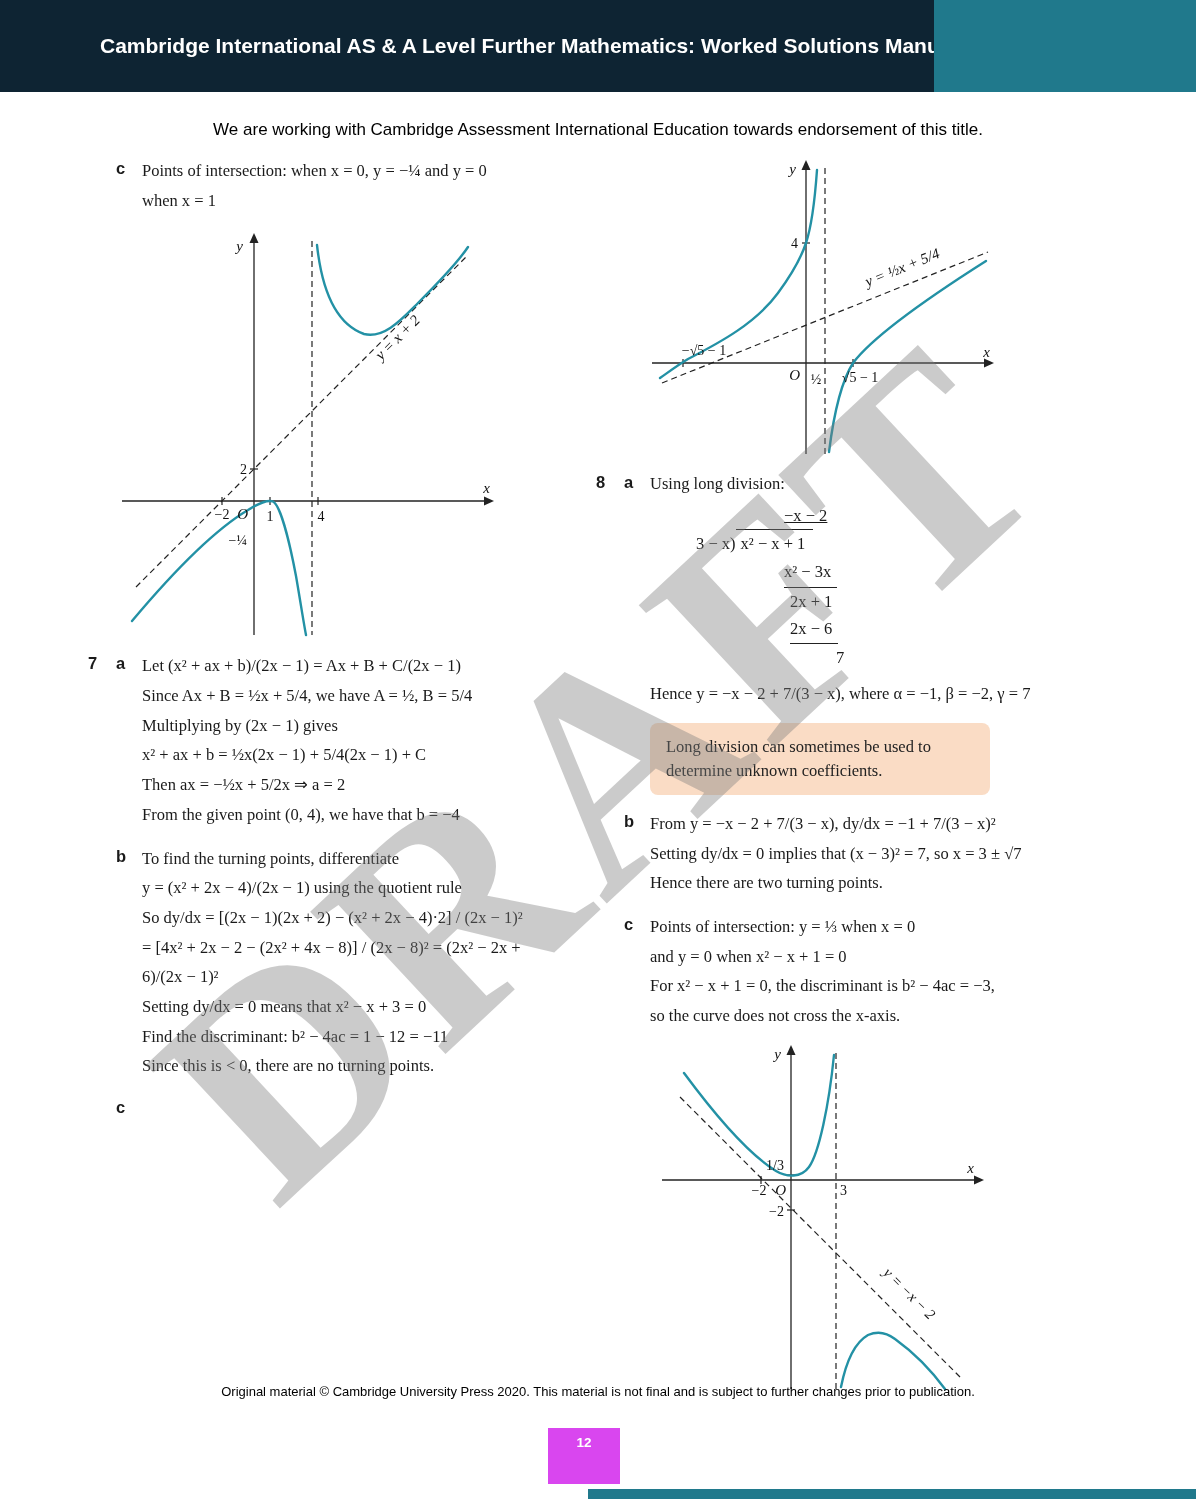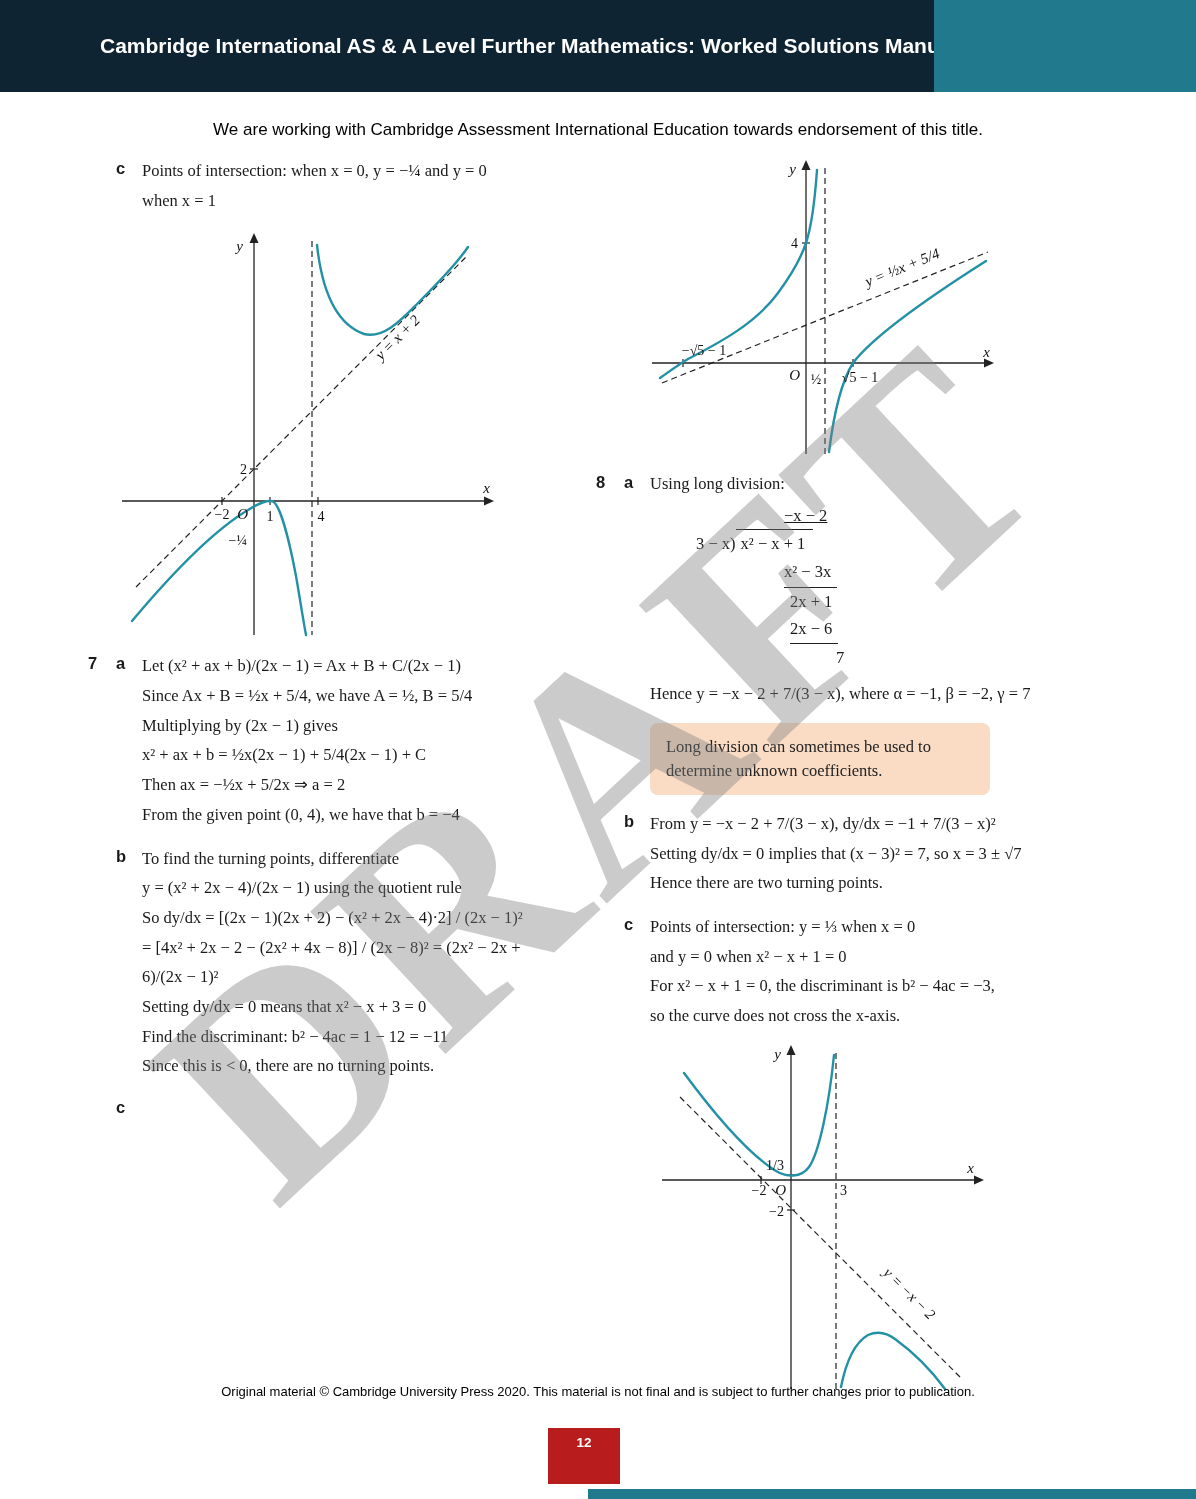--- a/index.html
+++ b/index.html
@@ -71,21 +71,21 @@
   .graph3 { margin-left:60px; margin-top:10px; }
   .axis { stroke:#222; stroke-width:1.3; }
   .tick { stroke:#222; stroke-width:1.2; }
   .dash { stroke:#222; stroke-width:1.2; stroke-dasharray:6 4; fill:none; }
   .curve { stroke:#2391a5; stroke-width:2.4; fill:none; stroke-linecap:round; }
   .glabel { font-size:15px; font-style:italic; font-family:"Liberation Serif", serif; fill:#111; }
   .gnum { font-size:14px; font-family:"Liberation Serif", serif; fill:#111; }
 
   
   .pagebox {
-    position:absolute; left:548px; top:1428px; width:72px; height:56px; background:#b91c1c; z-index:12;
+    position:absolute; left:548px; top:1428px; width:72px; height:56px; background:#d946ef; z-index:12;
   }
   .pagebox span {
     display:block; text-align:center; margin-top:7px; color:#fff;
     font-family:"Liberation Sans", sans-serif; font-size:13.5px; font-weight:bold;
   }
   .footer-text {
     position:absolute; left:0; top:1384px; width:1196px; text-align:center; z-index:13;
     font-family:"Liberation Sans", sans-serif; font-size:13px; color:#000;
   }
   .footer-accent { position:absolute; left:588px; top:1489px; width:608px; height:10px; background:#20798c; z-index:12; }

